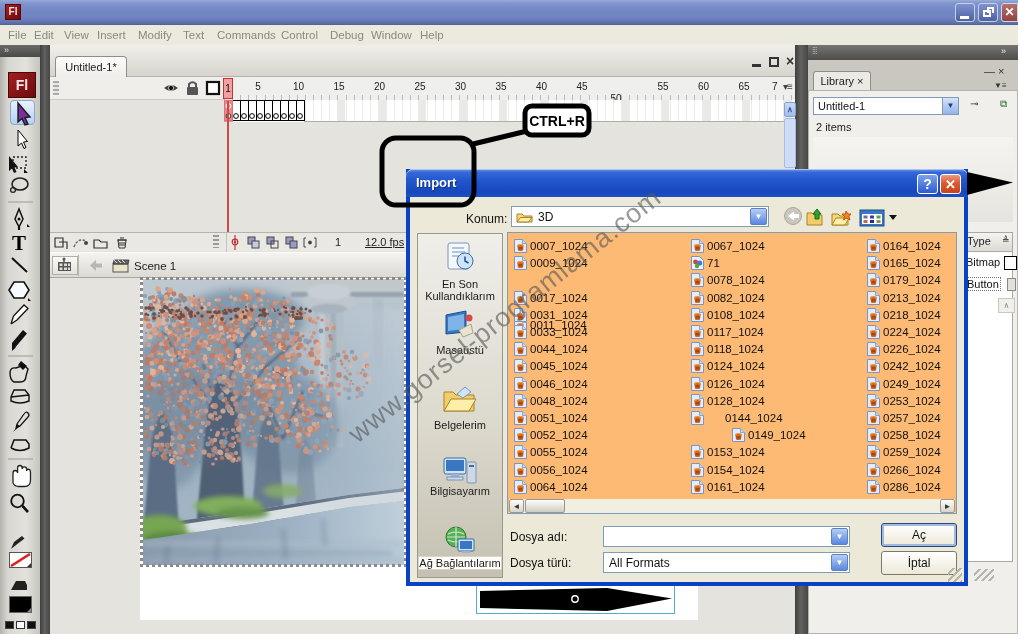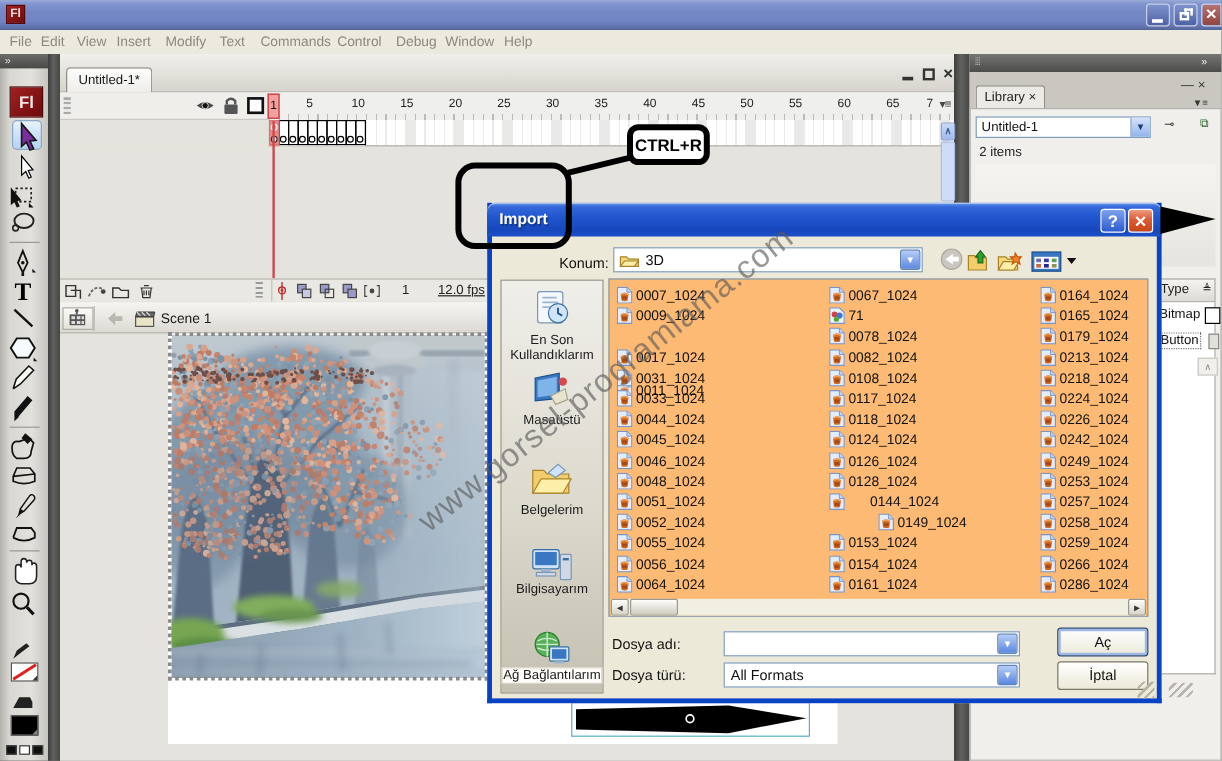--- a/index.html
+++ b/index.html
@@ -107,21 +107,21 @@
       <div class="abs" style="left:0;bottom:0;width:571px;height:5px;background:repeating-linear-gradient(90deg,#bbb 0 1px,transparent 1px 8.1px);"></div>
       <div class="abs" style="left:22.0px;top:4px;width:24px;text-align:center;font-size:10px;color:#222;">5</div>
       <div class="abs" style="left:62.5px;top:4px;width:24px;text-align:center;font-size:10px;color:#222;">10</div>
       <div class="abs" style="left:103.0px;top:4px;width:24px;text-align:center;font-size:10px;color:#222;">15</div>
       <div class="abs" style="left:143.5px;top:4px;width:24px;text-align:center;font-size:10px;color:#222;">20</div>
       <div class="abs" style="left:184.0px;top:4px;width:24px;text-align:center;font-size:10px;color:#222;">25</div>
       <div class="abs" style="left:224.5px;top:4px;width:24px;text-align:center;font-size:10px;color:#222;">30</div>
       <div class="abs" style="left:265.0px;top:4px;width:24px;text-align:center;font-size:10px;color:#222;">35</div>
       <div class="abs" style="left:305.5px;top:4px;width:24px;text-align:center;font-size:10px;color:#222;">40</div>
       <div class="abs" style="left:346.0px;top:4px;width:24px;text-align:center;font-size:10px;color:#222;">45</div>
-      <div class="abs" style="left:386.5px;top:4px;width:24px;text-align:center;font-size:10px;color:#222;">50</div>
+      <div class="abs" style="left:386.5px;top:16px;width:24px;text-align:left;font-size:10px;color:#222;">50</div>
       <div class="abs" style="left:427.0px;top:4px;width:24px;text-align:center;font-size:10px;color:#222;">55</div>
       <div class="abs" style="left:467.5px;top:4px;width:24px;text-align:center;font-size:10px;color:#222;">60</div>
       <div class="abs" style="left:508.0px;top:4px;width:24px;text-align:center;font-size:10px;color:#222;">65</div>
       <div class="abs" style="left:548px;top:4px;font-size:10px;color:#222;">7</div>
       <div class="abs" style="left:-1px;top:1px;width:10px;height:21px;background:#f4a0a0;border:1px solid #c03434;font-size:10px;color:#111;text-align:center;line-height:19px;z-index:3;">1</div>
       <div class="abs" style="left:559px;top:4px;color:#444;font-size:10px;letter-spacing:-1px;">▾≡</div>
     </div>
 <div class="abs" style="left:174px;top:55px;width:571px;height:22px;border-bottom:1px solid #b0aea8;background:repeating-linear-gradient(90deg,#ebebe9 0 1px,transparent 1px 8.1px),repeating-linear-gradient(90deg,#fff 0 32.4px,#e9e9e7 32.4px 40.5px);">
       <svg class="abs" style="left:0;top:0;" width="571" height="22">
         <rect x="0" y="0" width="80" height="22" fill="#fff"></rect>

